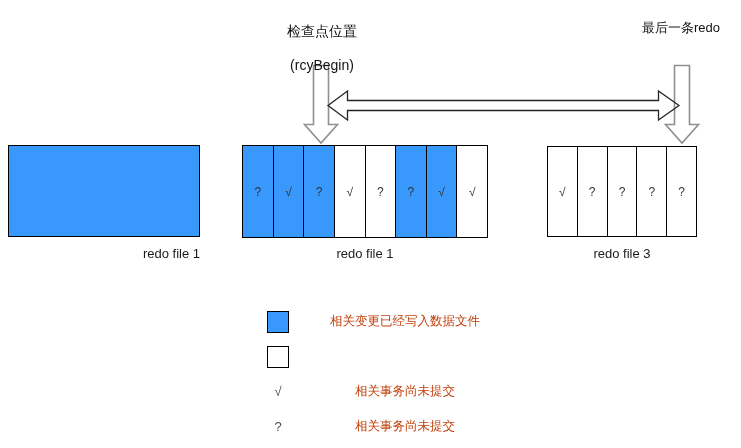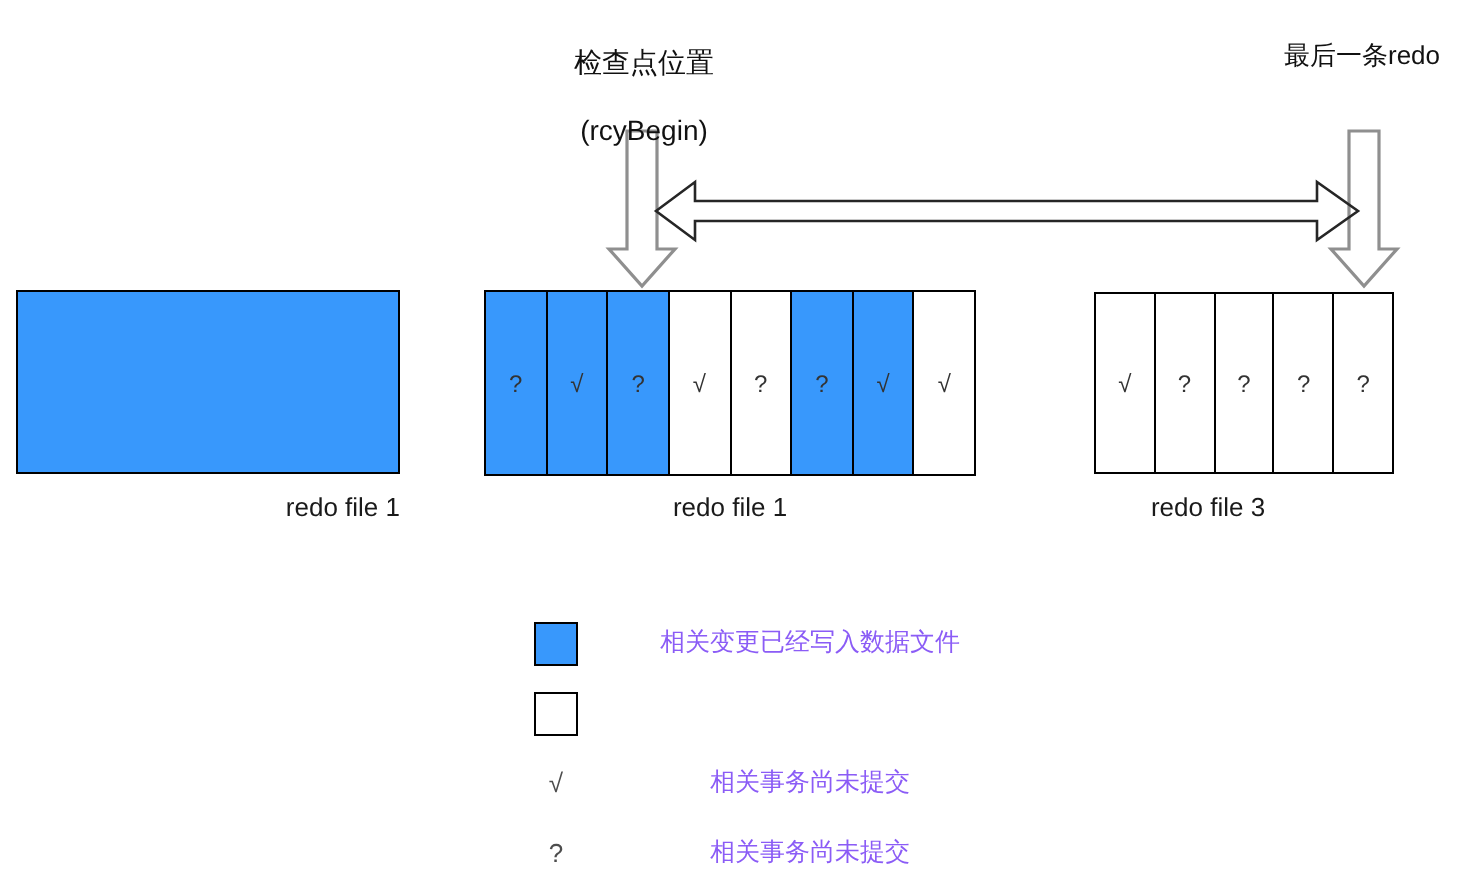--- a/index.html
+++ b/index.html
@@ -40,28 +40,28 @@
   }
   .cell:last-child{border-right:none;}
   .cell.written{background:var(--written);}
   .mark{font-size:12px;color:#333333;}
   .file-label{
     position:absolute;top:246px;
     text-align:center;font-size:13px;color:#1a1a1a;
   }
   .file1-label{left:8px;width:192px;text-align:right;}
   .file2-label{left:242px;width:246px;}
-  .file3-label{left:529px;width:150px;}
+  .file3-label{left:547px;width:150px;}
   .legend{position:absolute;left:240px;top:304px;width:340px;}
   .legend-row{display:flex;height:35px;align-items:center;}
   .legend-glyph{width:76px;display:flex;align-items:center;justify-content:center;}
   .legend-square{width:20px;height:20px;border:1px solid var(--border);background:#fff;box-sizing:content-box;}
   .legend-square.written{background:var(--written);}
   .legend-sym{font-size:13px;color:#4d4d4d;}
-  .legend-label{width:178px;text-align:center;font-size:12.5px;color:#8b5cf6;}
+  .legend-label{width:178px;text-align:center;font-size:12.5px;color:#c2410c;}
 </style>
 </head>
 <body>
 
 <div class="canvas">
 
   <svg class="arrows-svg" width="741" height="448" viewBox="0 0 741 448">
     <polygon id="checkpoint-arrow" points="313.5,65.5 328.5,65.5 328.5,124.5 337.5,124.5 321,143 304.5,124.5 313.5,124.5" fill="#ffffff" stroke="#8F8F8F" stroke-width="1.6" stroke-linejoin="miter"></polygon>
     <polygon id="lastredo-arrow" points="674.5,65.5 689.5,65.5 689.5,124.5 698.5,124.5 682,143 665.5,124.5 674.5,124.5" fill="#ffffff" stroke="#8F8F8F" stroke-width="1.6" stroke-linejoin="miter"></polygon>
     <path id="recovery-arrow" d="M328,105.5 L347.5,91 L347.5,100.5 L658.5,100.5 L658.5,91 L679,105.5 L658.5,120 L658.5,110.5 L347.5,110.5 L347.5,120 Z" fill="none" stroke="#262626" stroke-width="1.3" stroke-linejoin="miter"></path>

